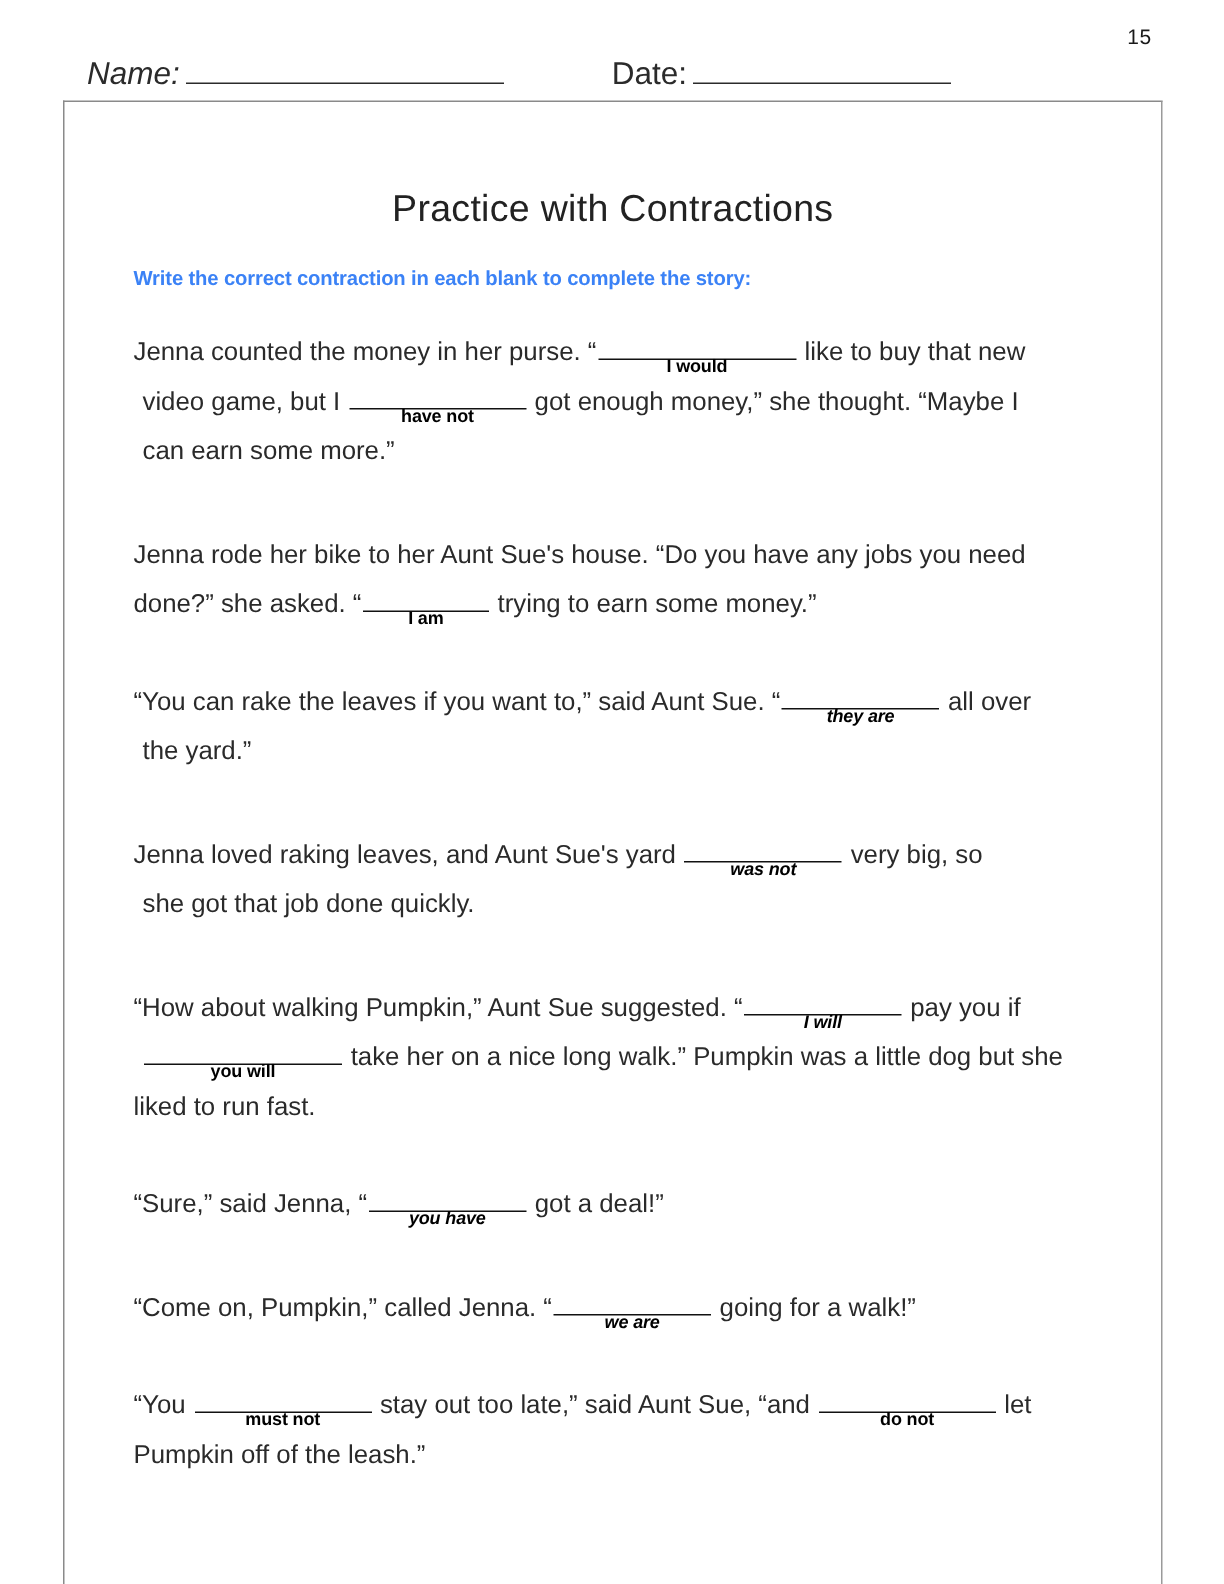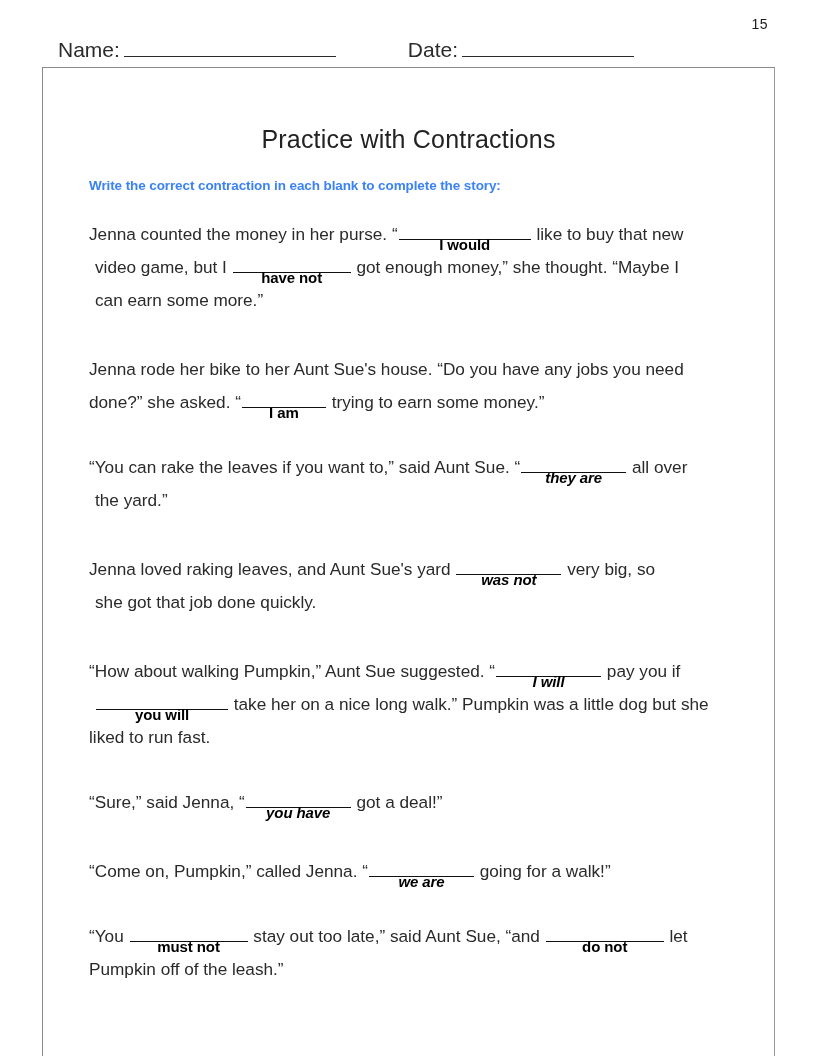--- a/index.html
+++ b/index.html
@@ -42,21 +42,21 @@
     font-size: 21px;
     color: #2b2b2b;
     white-space: nowrap;
   }
   .header-field .field-label { margin-right: 4px; }
   .header-rule {
     display: inline-block;
     border-bottom: 1.6px solid #2b2b2b;
     height: 17px;
   }
-  #name-field { margin-right: 72px; }
+  #name-field { margin-right: 72px; font-style: italic; }
   #name-field .header-rule { width: 212px; }
   #date-field .header-rule { width: 172px; }
 
   
   #content-box {
     position: absolute;
     left: 42px;
     top: 67px;
     width: 733px;
     height: 1026px;
@@ -119,21 +119,21 @@
     border-bottom: 1.5px solid #111111;
     height: 16px;
     margin: 0 1px;
   }
   .blank-hint {
     position: absolute;
     left: 0;
     top: 15px;
     width: 100%;
     text-align: center;
-    font-size: 15px;
+    font-size: 12px;
     font-weight: bold;
     color: #000000;
     line-height: 13px;
     letter-spacing: -.1px;
   }
 
   
   .w-sm   { width: 84px; }
   .w-md   { width: 105px; font-style: italic; }
   .w-lg   { width: 118px; }

